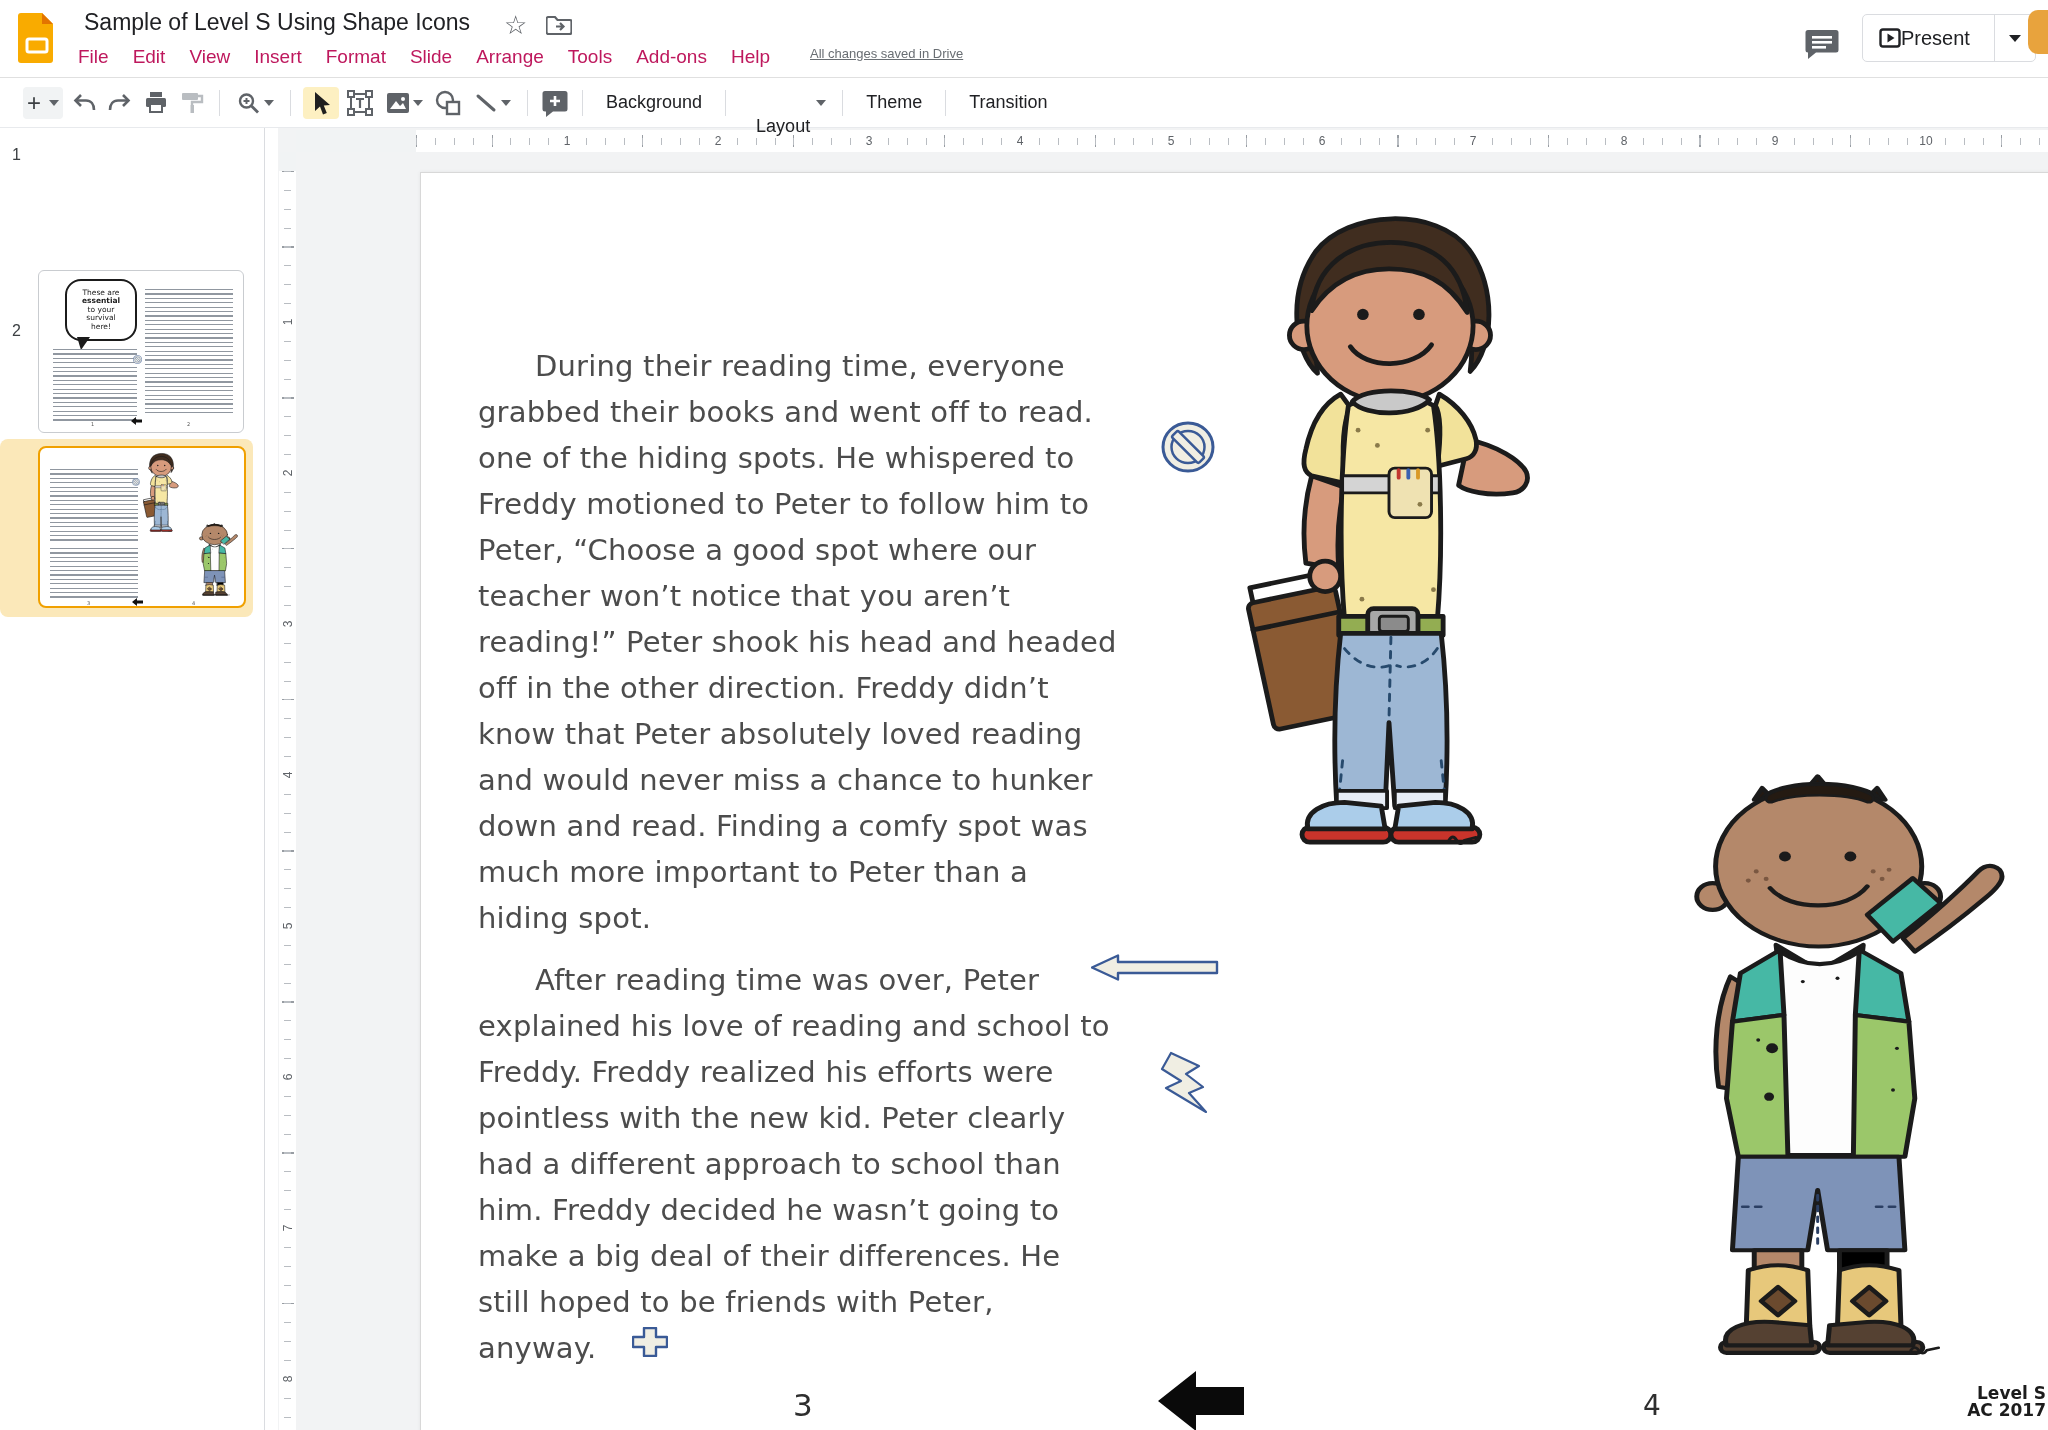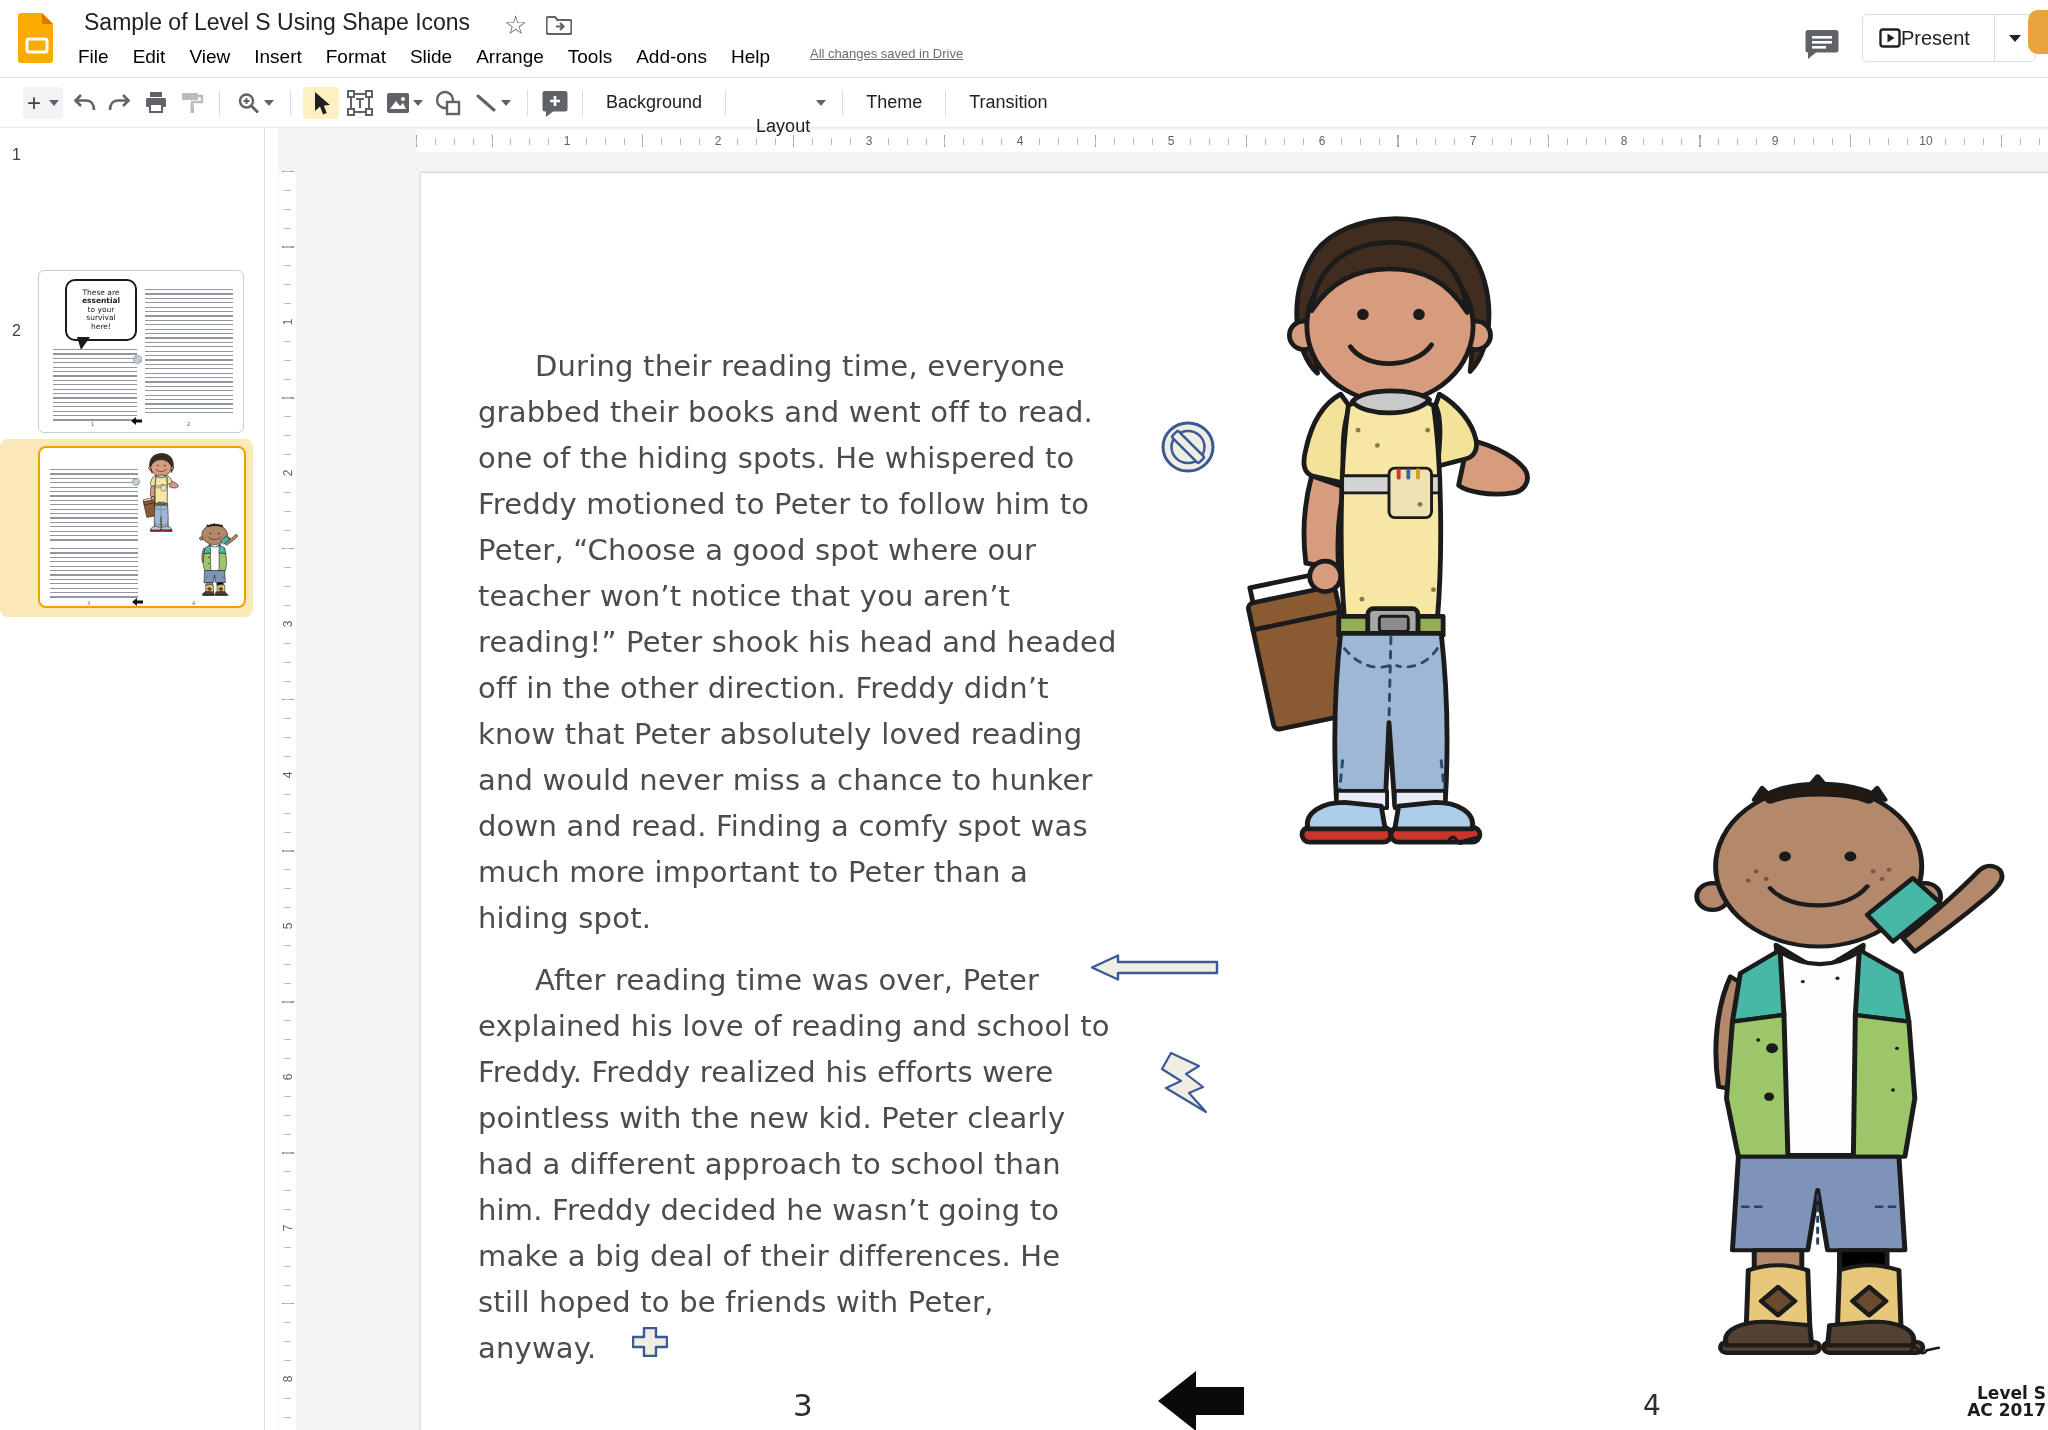--- a/index.html
+++ b/index.html
@@ -4,21 +4,21 @@
 <style>
   html,body{margin:0;padding:0;background:#fff;}
   #app{position:relative;width:2048px;height:1430px;overflow:hidden;
        font-family:"Liberation Sans",sans-serif;color:#202124;background:#f2f3f4;}
   
   #topbar{position:absolute;left:0;top:0;width:2048px;height:77px;background:#fff;border-bottom:1px solid #e0e0e0;z-index:30;}
   #logo{position:absolute;left:18px;top:12px;width:38px;height:52px;}
   #doc-title{position:absolute;left:84px;top:9px;font-size:23px;font-weight:500;color:#202124;white-space:nowrap;}
   #star{position:absolute;left:504px;top:10px;font-size:26px;color:#5f6368;line-height:30px;}
   #folder-icon{position:absolute;left:546px;top:13px;}
-  #menubar{position:absolute;left:78px;top:42px;height:30px;display:flex;align-items:center;column-gap:24px;font-size:19px;color:#000000;}
+  #menubar{position:absolute;left:78px;top:42px;height:30px;display:flex;align-items:center;column-gap:24px;font-size:19px;color:#be185d;}
   .menu-item{cursor:default;}
   #status-link{position:absolute;left:762px;top:46px;font-size:13px;color:#696e73;text-decoration:underline;white-space:nowrap;padding-left:48px;}
   #comment-history{position:absolute;left:1804px;top:28px;}
   #present-btn{position:absolute;left:1862px;top:14px;width:172px;height:46px;background:#fff;border:1px solid #dadce0;border-radius:5px;display:flex;align-items:center;}
   #present-main{display:flex;align-items:center;padding-left:16px;flex:1;height:100%;}
   #present-label{font-size:20px;font-weight:500;color:#202124;}
   #present-split{width:1px;height:100%;background:#dadce0;}
   #present-caret{width:40px;display:flex;align-items:center;justify-content:center;height:100%;}
   .caret{width:0;height:0;border-left:6px solid transparent;border-right:6px solid transparent;border-top:7px solid #5f6368;}
   .caret.dark{border-top-color:#202124;}
@@ -52,21 +52,21 @@
   
   #filmstrip{position:absolute;left:0;top:128px;width:278px;height:1302px;background:#fff;z-index:20;}
   #filmstrip-divider{position:absolute;left:264px;top:0;width:1px;height:100%;background:#dadce0;}
   .slide-num{position:absolute;left:12px;font-size:16px;color:#3c4043;}
   .thumb{position:absolute;background:#fff;overflow:hidden;}
   #thumb1{left:38px;top:142px;width:204px;height:161px;border:1.5px solid #c9ccd0;border-radius:6px;}
   #sel-highlight{position:absolute;left:0;top:311px;width:253px;height:178px;background:#fbe8b9;border-radius:8px;}
   #thumb2{left:38px;top:318px;width:208px;height:162px;border:2.5px solid #f0a000;border-radius:8px;box-sizing:border-box;}
   .textlines{position:absolute;background-image:repeating-linear-gradient(180deg,#9097a0 0 1.2px,transparent 1.2px 4.4px);}
   
-  #bubble{position:absolute;left:26px;top:8px;width:68px;height:58px;border:2.5px solid #1b1b1b;border-radius:10px;background:#fff;display:flex;flex-direction:column;align-items:center;justify-content:center;}
+  #bubble{position:absolute;left:26px;top:8px;width:68px;height:58px;border:2.5px solid #1b1b1b;border-radius:16px;background:#fff;display:flex;flex-direction:column;align-items:center;justify-content:center;}
   .bubble-line{font-size:7.5px;line-height:8.6px;color:#1b1b1b;font-family:"DejaVu Sans",sans-serif;}
   .bubble-line.bold{font-weight:bold;}
   #bubble-tail{position:absolute;left:38px;top:66px;width:0;height:0;border-left:4px solid transparent;border-right:9px solid transparent;border-top:13px solid #1b1b1b;}
   .mini-arrow{position:absolute;background:#111;clip-path:polygon(0 50%,45% 0,45% 30%,100% 30%,100% 70%,45% 70%,45% 100%);}
   .mini-num{position:absolute;font-size:5px;color:#555;font-family:"DejaVu Sans",sans-serif;}
   .mini-nosym{position:absolute;}
   
   #page{position:absolute;left:420px;top:172px;width:1661px;height:1283px;background:#fff;border-left:1px solid #d8d8d8;border-top:1px solid #d8d8d8;box-shadow:0 0 4px rgba(0,0,0,.06);z-index:5;}
   #story{position:absolute;left:57px;top:170px;width:710px;font-family:"DejaVu Sans",sans-serif;font-size:29px;letter-spacing:.2px;color:#4c4c4c;}
   .story-line{height:46px;line-height:46px;white-space:nowrap;}

